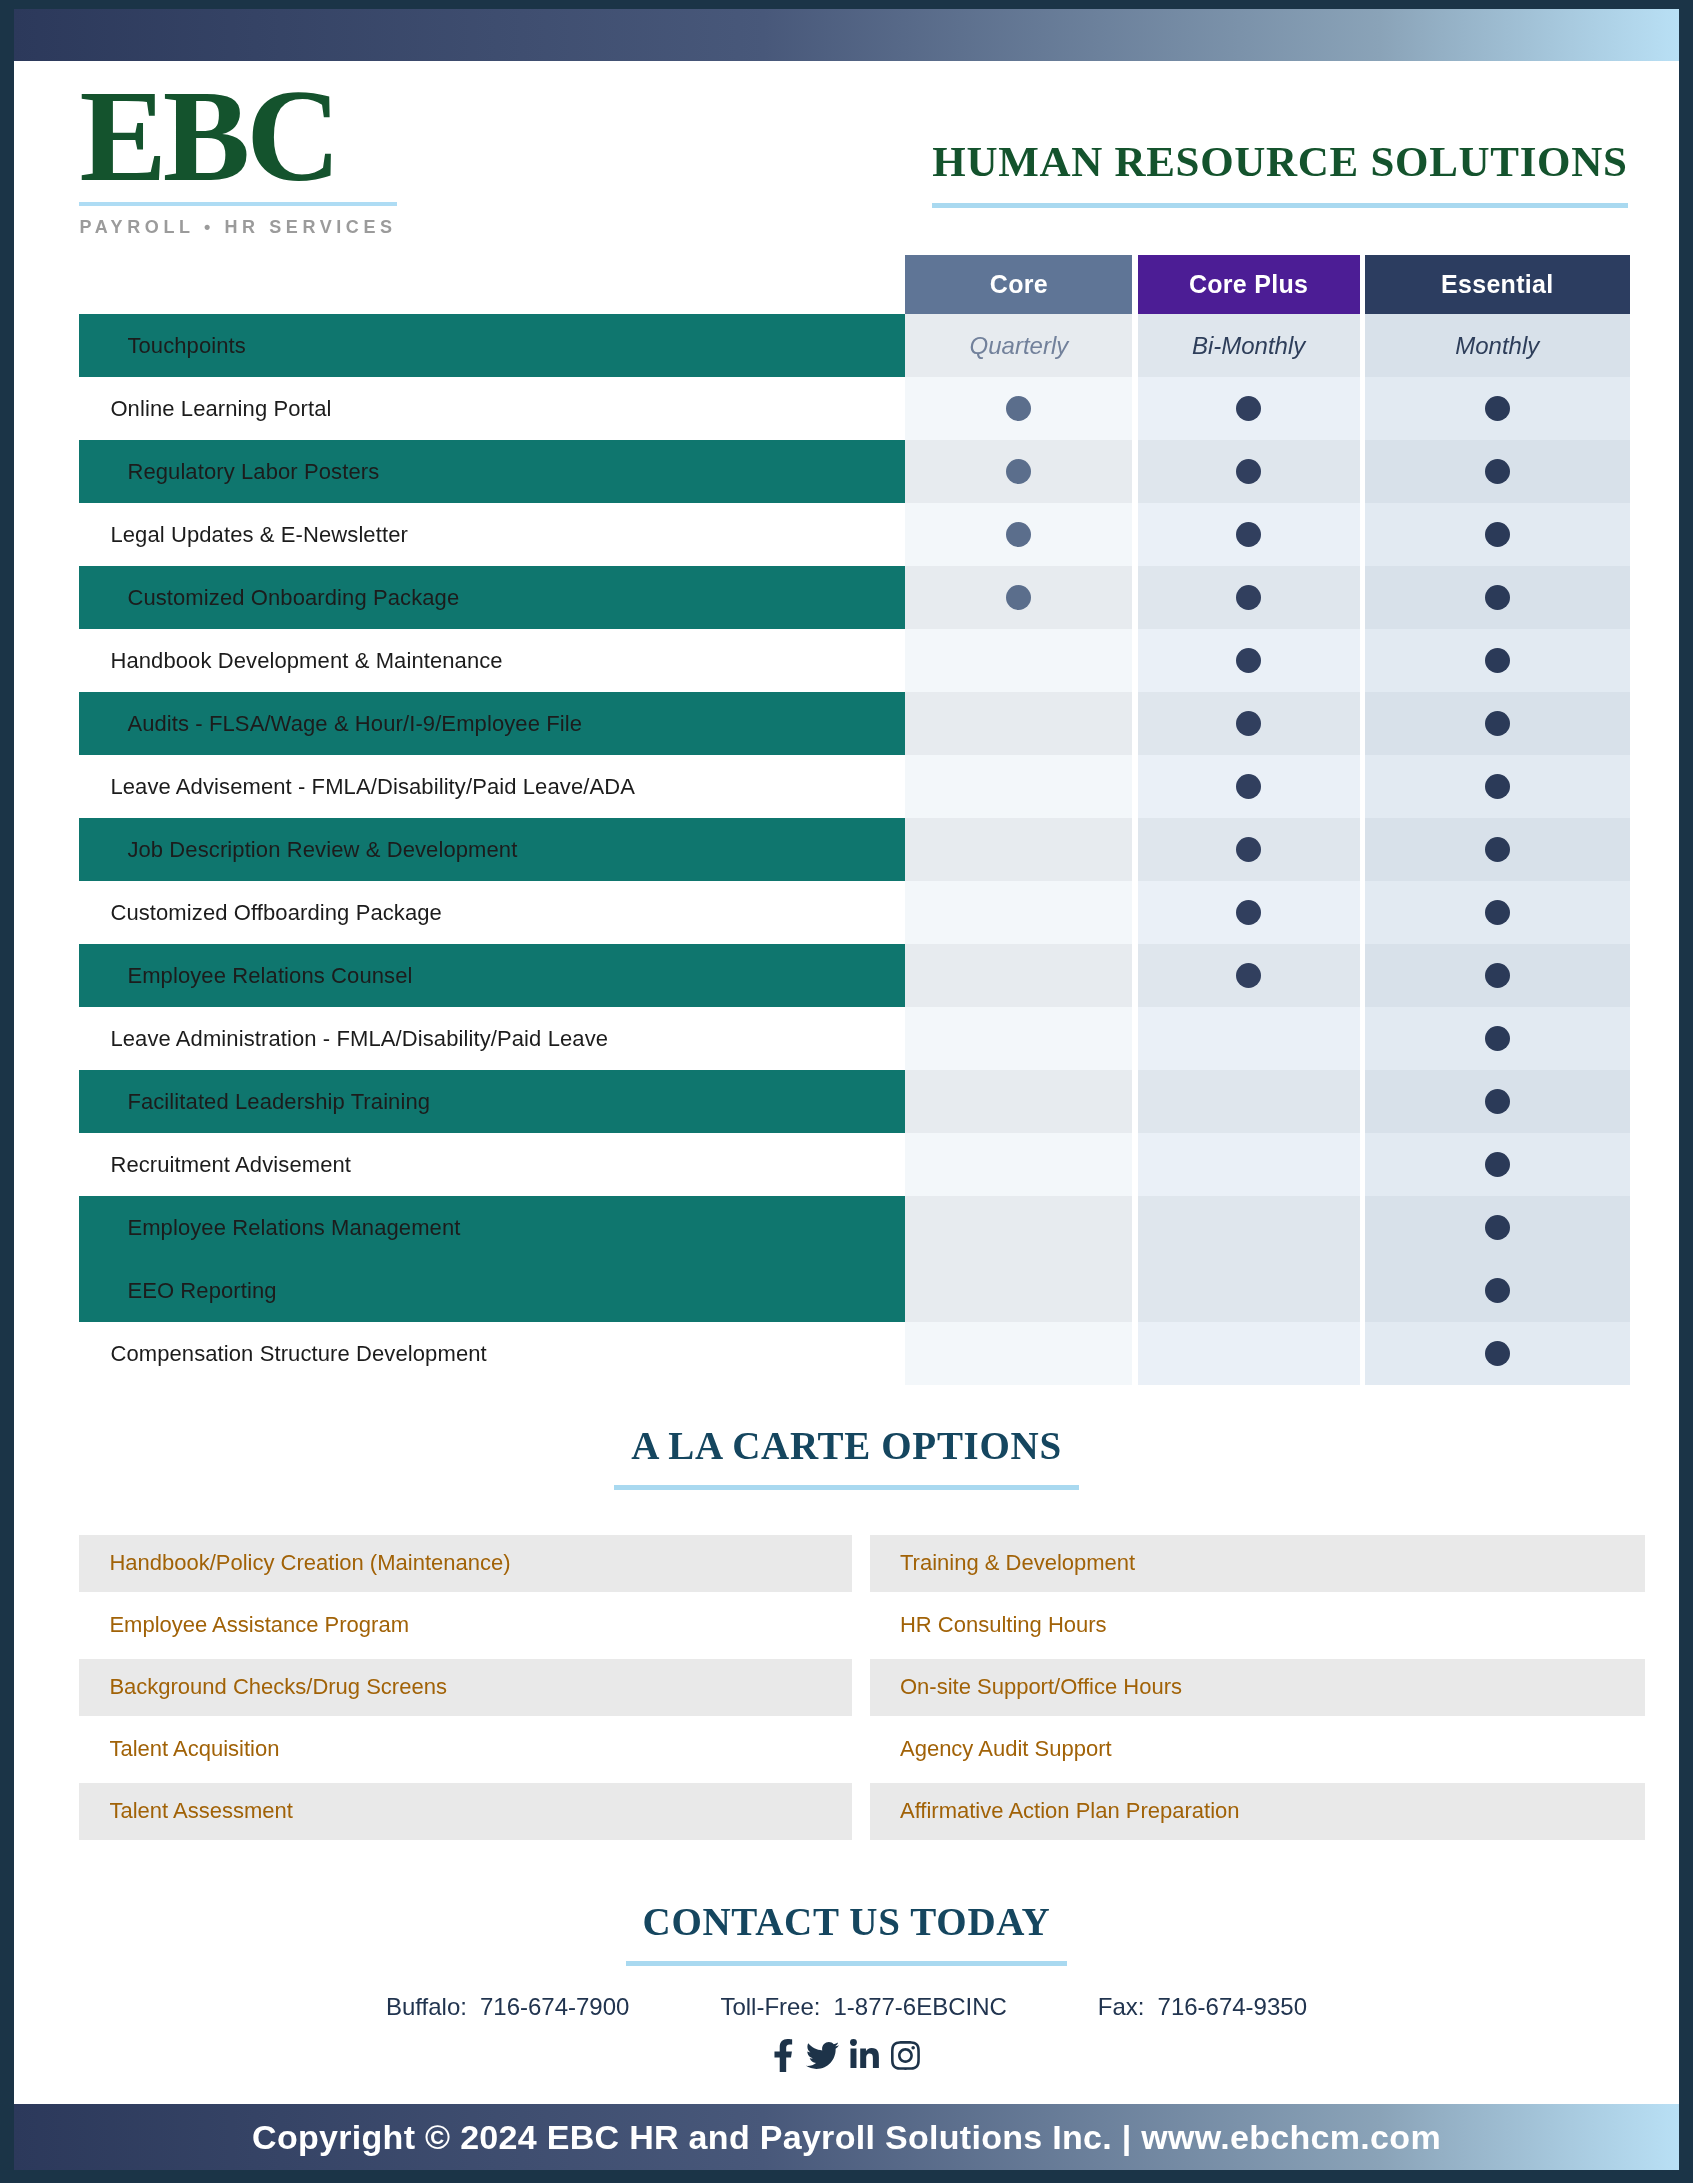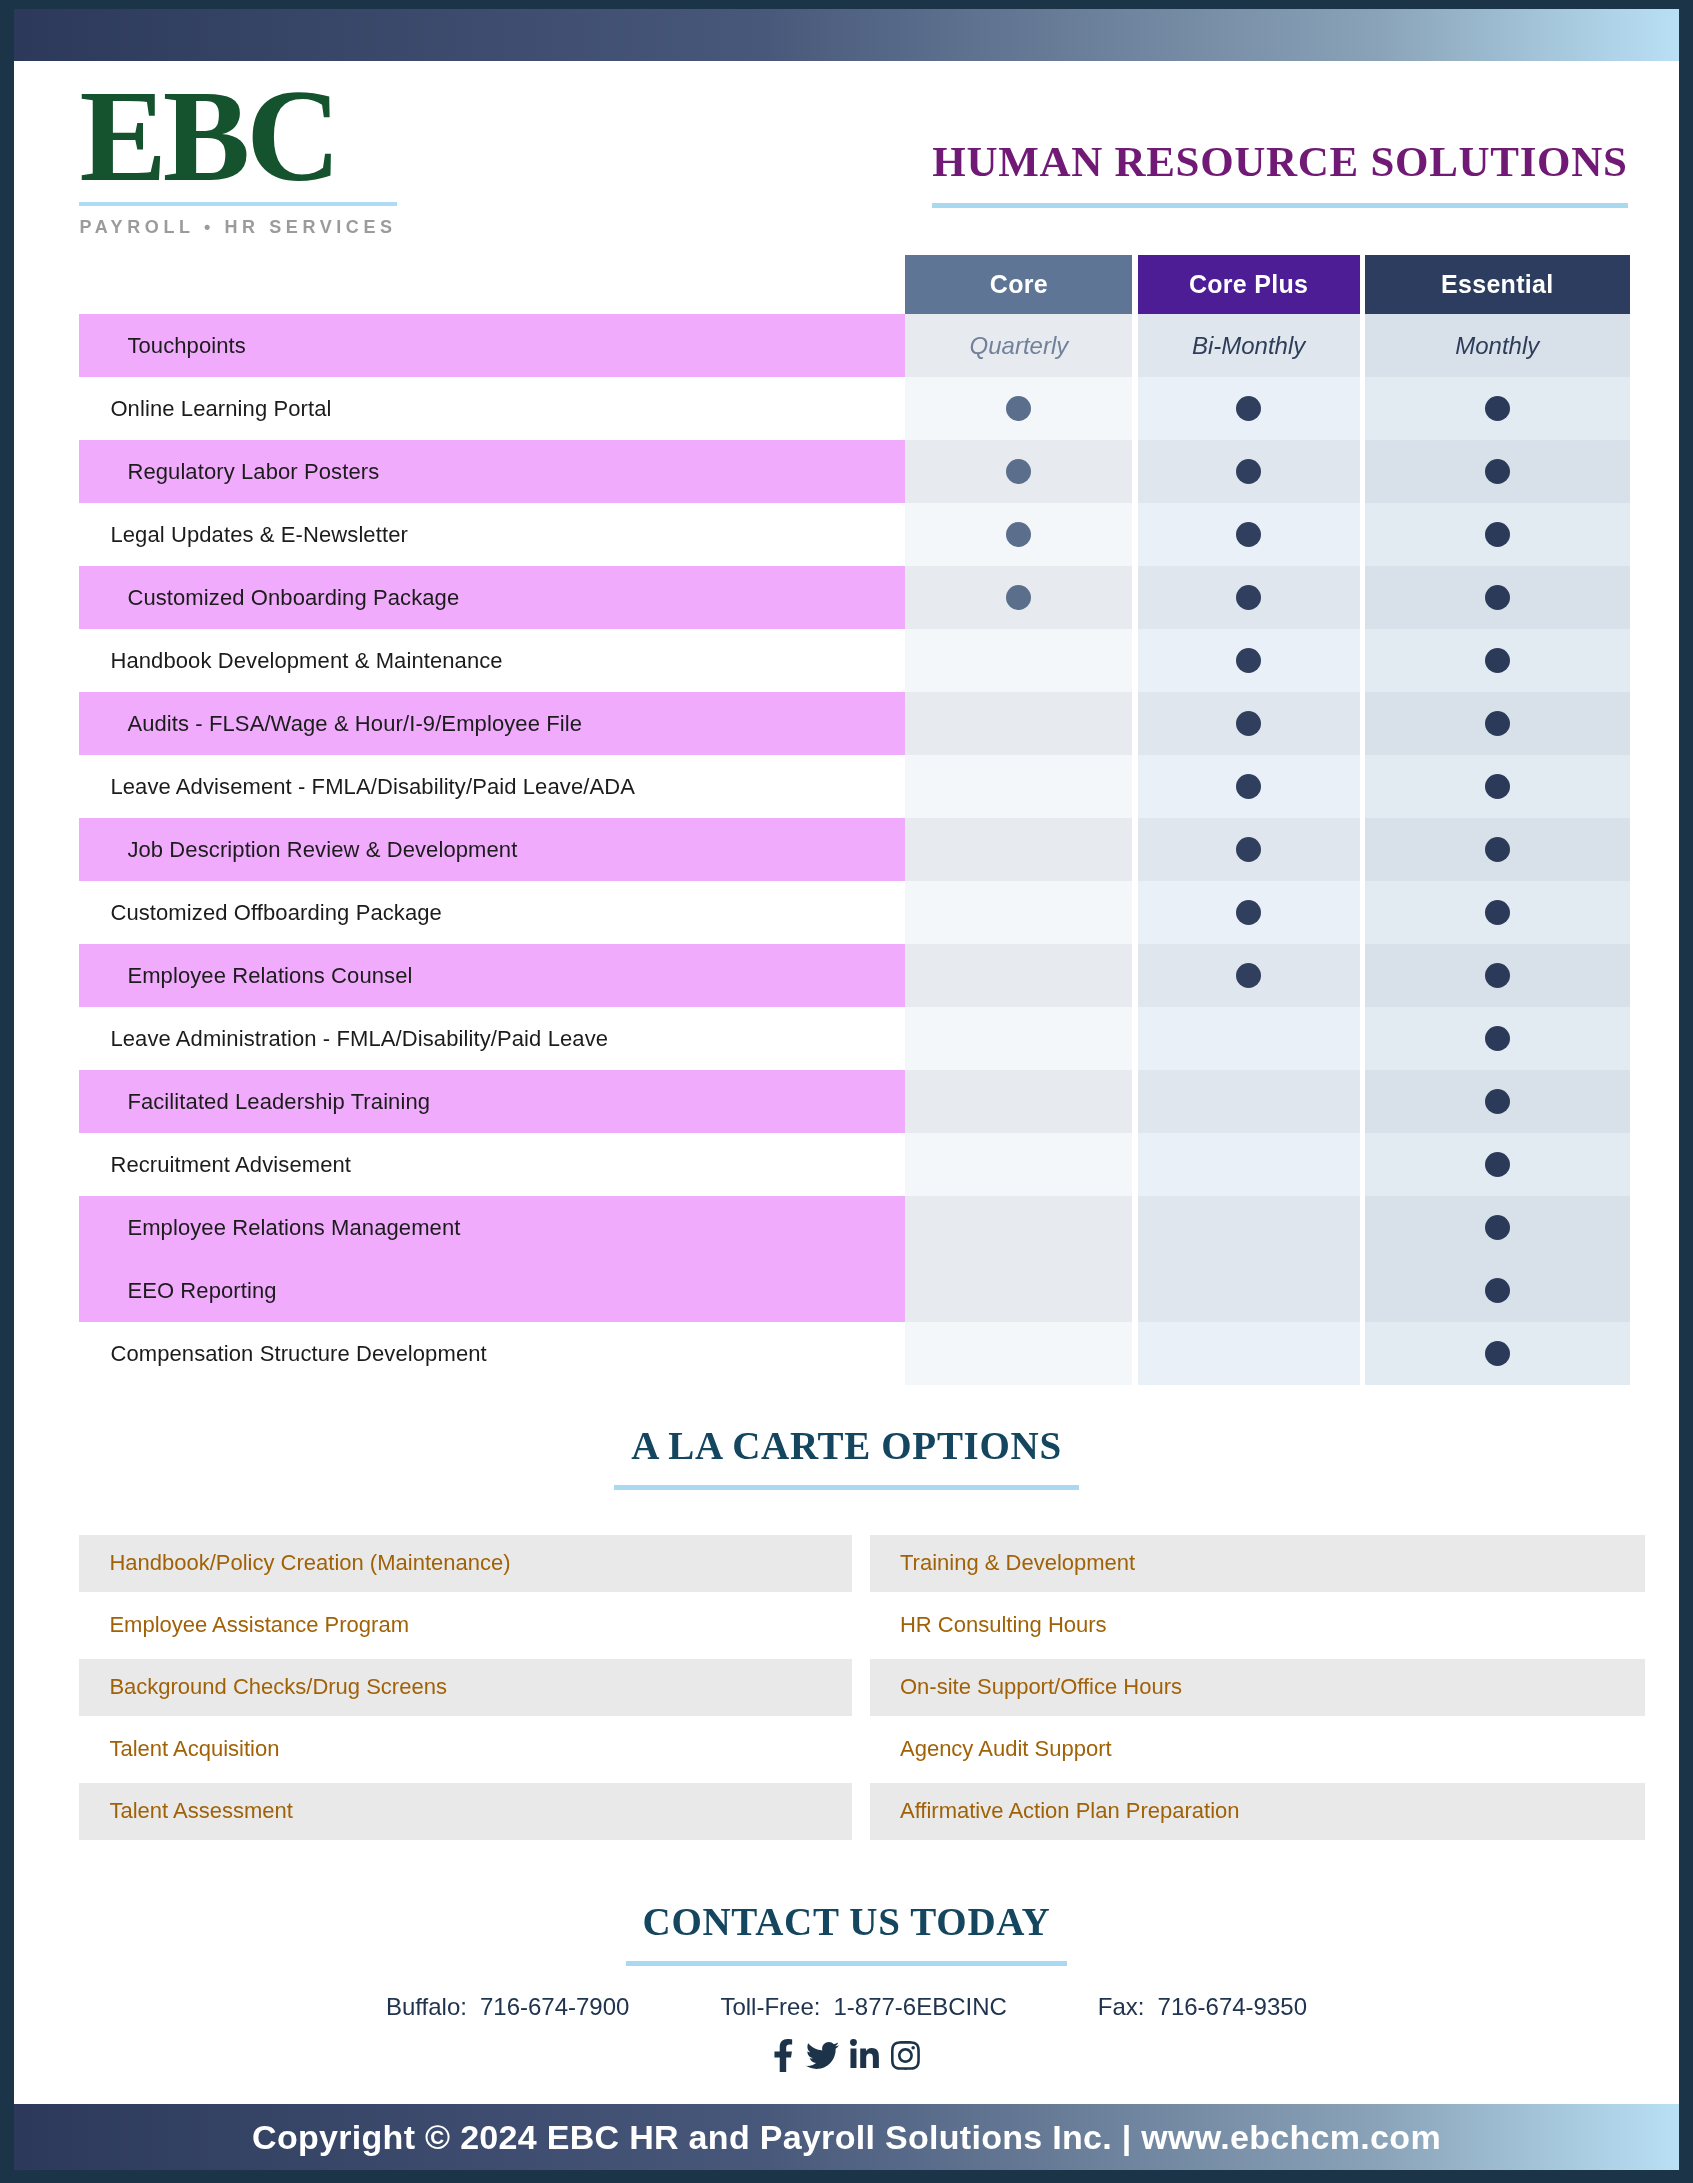--- a/index.html
+++ b/index.html
@@ -10,35 +10,35 @@
   .band{height:52px;margin:0 14.4px;background:linear-gradient(90deg,#2c395b 0%,#48587a 45%,#8aa3b8 82%,#b9e0f5 100%);}
   .footer-band{height:66px;display:flex;align-items:center;justify-content:center;}
   .footer-text{color:#ffffff;font-size:34px;font-weight:700;letter-spacing:0.3px;}
   .content{position:relative;margin:0 14.4px;height:2043px;background:#ffffff;}
   
   .hdr{position:relative;height:194px;}
   .logo{position:absolute;left:65px;top:9.1px;display:inline-block;}
   .logo-text{font-family:"Liberation Serif",serif;font-weight:700;font-size:131px;line-height:1.0;color:#14532d;letter-spacing:-3.9px;}
   .logo-underline{height:3.9px;background:#aedcf4;margin-top:1.3px;}
   .logo-tagline{margin-top:10.5px;color:#9b9b9b;font-size:18px;font-weight:700;letter-spacing:4.6px;white-space:nowrap;}
-  .page-title{position:absolute;right:51px;top:76px;font-family:"Liberation Serif",serif;font-weight:700;font-size:43px;color:#701a75;letter-spacing:0.7px;padding-bottom:17px;border-bottom:5.2px solid #a9d9f0;white-space:nowrap;}
+  .page-title{position:absolute;right:51px;top:76px;font-family:"Liberation Serif",serif;font-weight:700;font-size:43px;color:#14532d;letter-spacing:0.7px;padding-bottom:17px;border-bottom:5.2px solid #a9d9f0;white-space:nowrap;}
   
   .matrix{margin-left:65px;width:1551px;}
   .mrow{display:grid;grid-template-columns:826px 227px 5.2px 222px 5.2px 265px;}
   .mhead{height:59px;}
   .mhead .hbox{display:flex;align-items:center;justify-content:center;color:#fff;font-size:25px;font-weight:700;letter-spacing:0.3px;}
   .hbox.core{background:#5f7596;}
   .hbox.coreplus{background:#4c1d95;}
   .hbox.essential{background:#2c3d60;}
   .frow{height:63px;}
   .fcell{display:flex;align-items:center;}
   .flabel{padding-left:31px;font-size:22px;color:#1c1c1c;letter-spacing:0.1px;}
   .fdata{justify-content:center;}
   
-  .frow.even .flabel{background:#f0abfc;padding-left:48px;}
+  .frow.even .flabel{background:#0f766e;padding-left:48px;}
   .frow.odd  .flabel{background:#ffffff;}
   .frow.even .c-core{background:#e7ebef;}
   .frow.odd  .c-core{background:#f3f7fa;}
   .frow.even .c-coreplus{background:#dfe6ed;}
   .frow.odd  .c-coreplus{background:#eaf0f7;}
   .frow.even .c-essential{background:#d8e1ea;}
   .frow.odd  .c-essential{background:#e2eaf2;}
   .dot{width:25px;height:25px;border-radius:50%;}
   .dot-core{background:#5b6e8c;}
   .dot-coreplus{background:#313f5e;}

